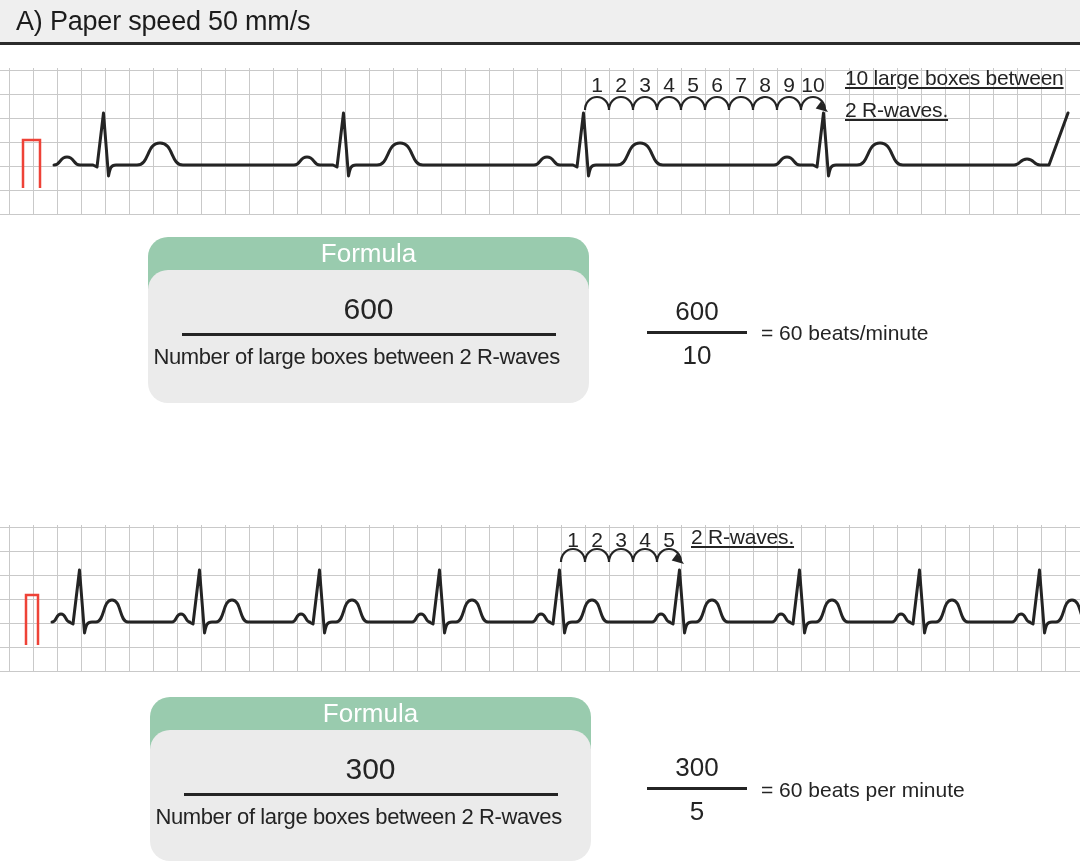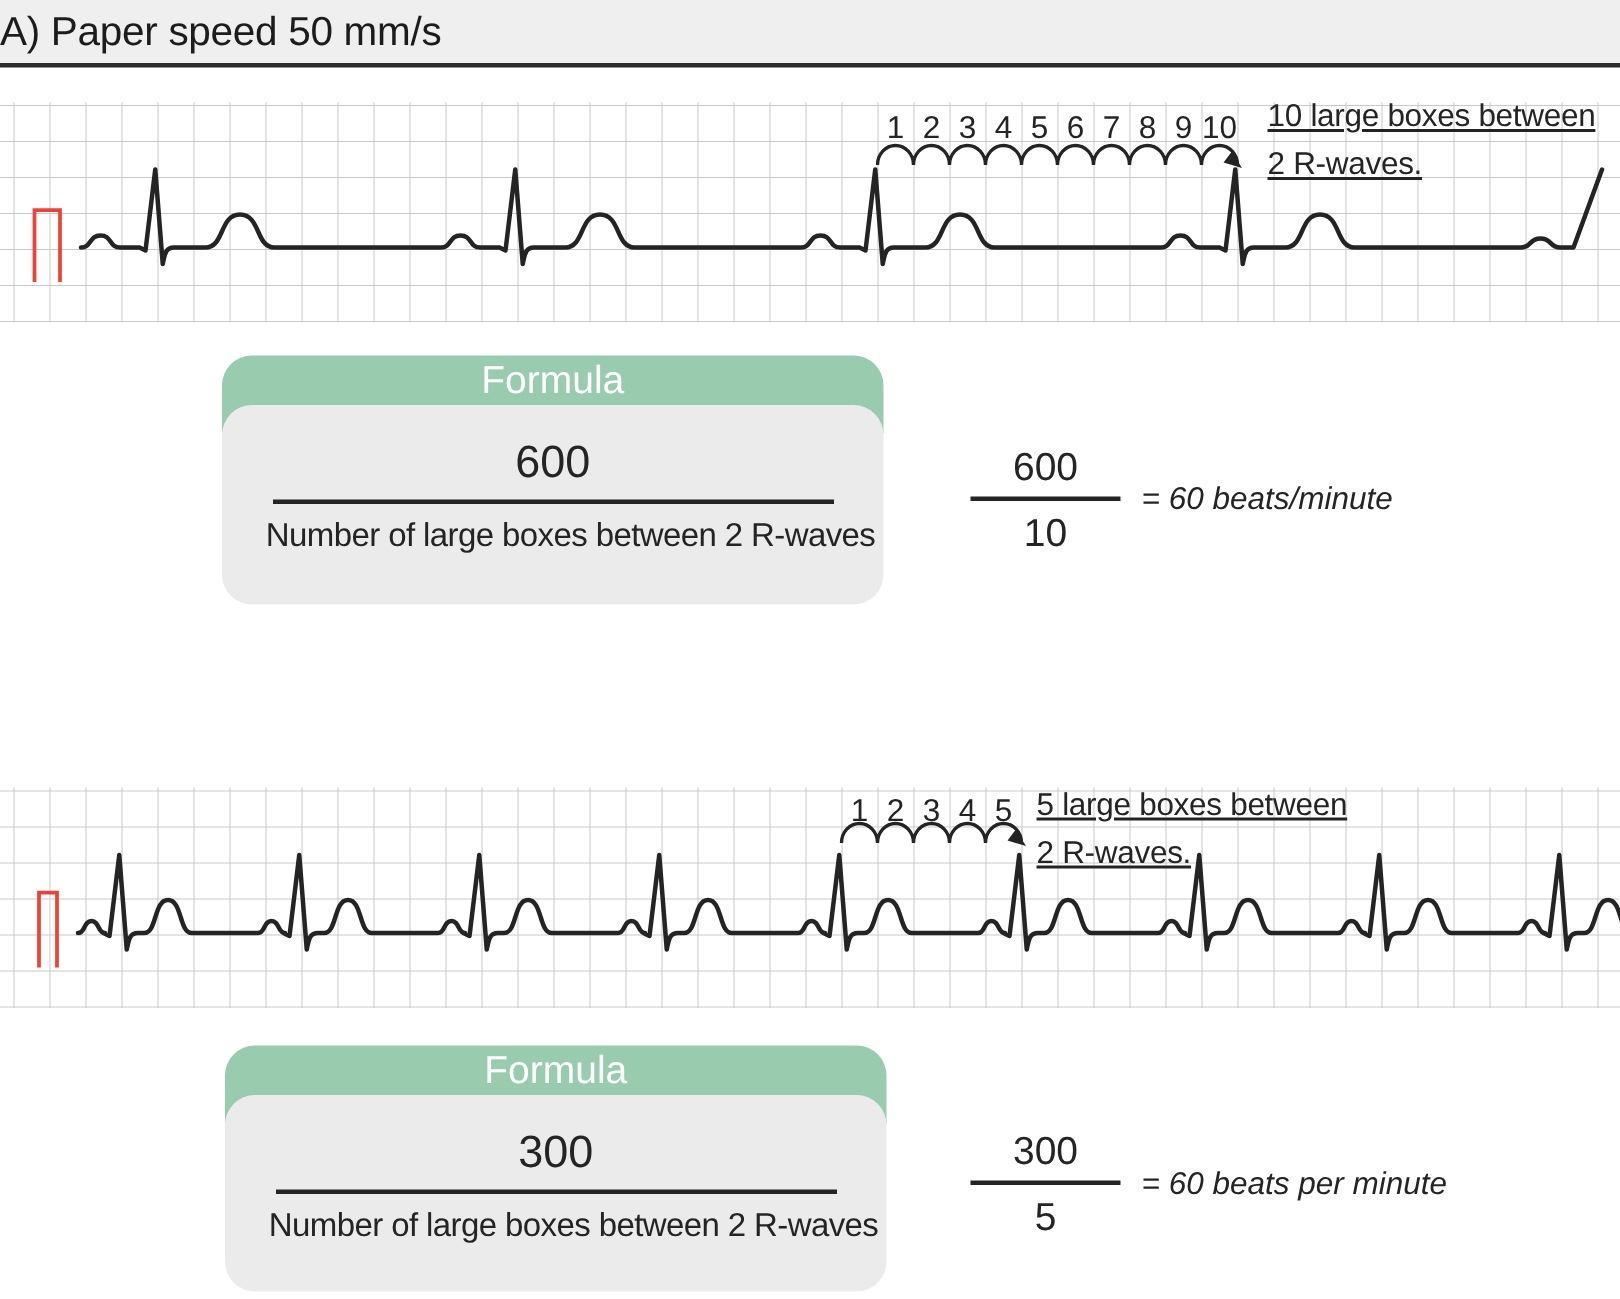--- a/index.html
+++ b/index.html
@@ -1,49 +1,49 @@
 <!DOCTYPE html>
 <html style="--accent-green: #99cbae;"><head>
 <meta charset="utf-8">
 <style>
   html,body{margin:0;padding:0;background:#ffffff;}
   #page{position:relative;width:1080px;height:866px;background:#fff;overflow:hidden;
         font-family:"Liberation Sans","DejaVu Sans",sans-serif;color:#242424;}
 
   .section-header{position:absolute;left:0;width:1080px;height:45px;background:#efefef;
         border-bottom:3px solid #2b2b2b;box-sizing:border-box;display:flex;align-items:center;}
-  .section-header .hdr-text{font-size:27px;padding-left:0;letter-spacing:-0.2px;color:#1c1c1c;}
+  .section-header .hdr-text{font-size:27px;padding-left:16px;letter-spacing:-0.2px;color:#1c1c1c;}
 
   .strip{position:absolute;left:0;width:1080px;height:147px;background-color:#fff;
         background-image:linear-gradient(to right,#c9c9c9 1px,transparent 1px),
                          linear-gradient(to bottom,#c9c9c9 1px,transparent 1px);
         background-size:24px 24px;background-position:9px 2px;}
   .strip svg{position:absolute;left:0;top:0;}
   svg text{font-family:"Liberation Sans","DejaVu Sans",sans-serif;fill:#242424;}
 
   .annot{position:absolute;font-size:21px;line-height:32px;white-space:nowrap;color:#242424;letter-spacing:-0.2px;}
   .annot span{display:block;text-decoration:underline;}
 
   .formula-card{position:absolute;width:441px;}
   .fc-header{position:absolute;left:0;top:0;right:0;height:52px;background:var(--accent-green,#99cbae);
         border-radius:20px 20px 0 0;}
   .fc-title{position:absolute;left:0;top:0;right:0;height:33px;display:flex;align-items:center;justify-content:center;
         color:#ffffff;font-size:26px;}
   .fc-body{position:absolute;left:0;top:33px;right:0;bottom:0;background:#ebebeb;border-radius:20px;
         display:flex;flex-direction:column;align-items:center;box-sizing:border-box;padding-top:22px;}
   .fc-num{font-size:30px;line-height:34px;}
   .fc-line{height:3px;background:#242424;width:374px;margin-top:7px;}
-  .fc-den{font-size:22px;letter-spacing:-0.4px;margin-top:8px;width:430px;text-align:right;}
+  .fc-den{font-size:22px;letter-spacing:-0.4px;margin-top:8px;width:430px;text-align:left;}
 
   .equation{position:absolute;}
   .eq-frac{position:absolute;left:0;top:0;width:100px;text-align:center;}
   .eq-num{font-size:26px;line-height:30px;}
   .eq-line{height:3px;background:#242424;margin-top:5px;}
   .eq-den{font-size:26px;line-height:30px;margin-top:6px;}
-  .eq-result{position:absolute;left:114px;font-size:21px;white-space:nowrap;font-style:italic;}
+  .eq-result{position:absolute;left:114px;font-size:21px;white-space:nowrap;}
 </style>
 </head>
 <body>
 
 <div id="page">
 
   <div class="section-header" style="top:0px">
     <span class="hdr-text">A) Paper speed 50 mm/s</span>
   </div>
 
@@ -96,21 +96,20 @@
         <path d="M26,120 L26,70 L38,70 L38,120" fill="none" stroke="#ee4237" stroke-width="2.5"></path>
         <path d="M561,37 a12,13 0 0 1 24,0 a12,13 0 0 1 24,0 a12,13 0 0 1 24,0 a12,13 0 0 1 24,0 a12,13 0 0 1 24,0" fill="none" stroke="#242424" stroke-width="2.2"></path>
         <polygon points="684,39 671.7,35.4 677.1,28.2" fill="#242424"></polygon>
         <text x="573" y="22" text-anchor="middle" font-size="21">1</text>
         <text x="597" y="22" text-anchor="middle" font-size="21">2</text>
         <text x="621" y="22" text-anchor="middle" font-size="21">3</text>
         <text x="645" y="22" text-anchor="middle" font-size="21">4</text>
         <text x="669" y="22" text-anchor="middle" font-size="21">5</text>
       </svg>
     <div class="annot" style="left:691px;top:-4px">
-      <span>5 large boxes between</span>
       <span>2 R-waves.</span>
     </div>
   </div>
 
   <div class="formula-card" style="left:150px;top:697px;height:164px">
     <div class="fc-header"></div>
     <div class="fc-title">Formula</div>
     <div class="fc-body">
       <div class="fc-num">300</div>
       <div class="fc-line"></div>

